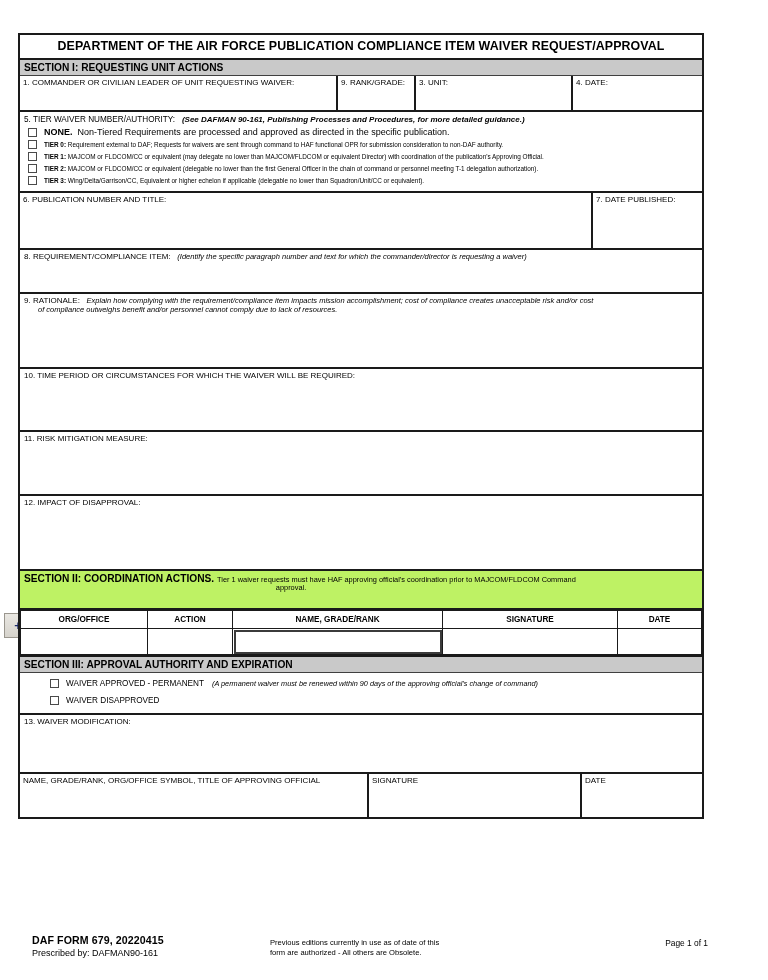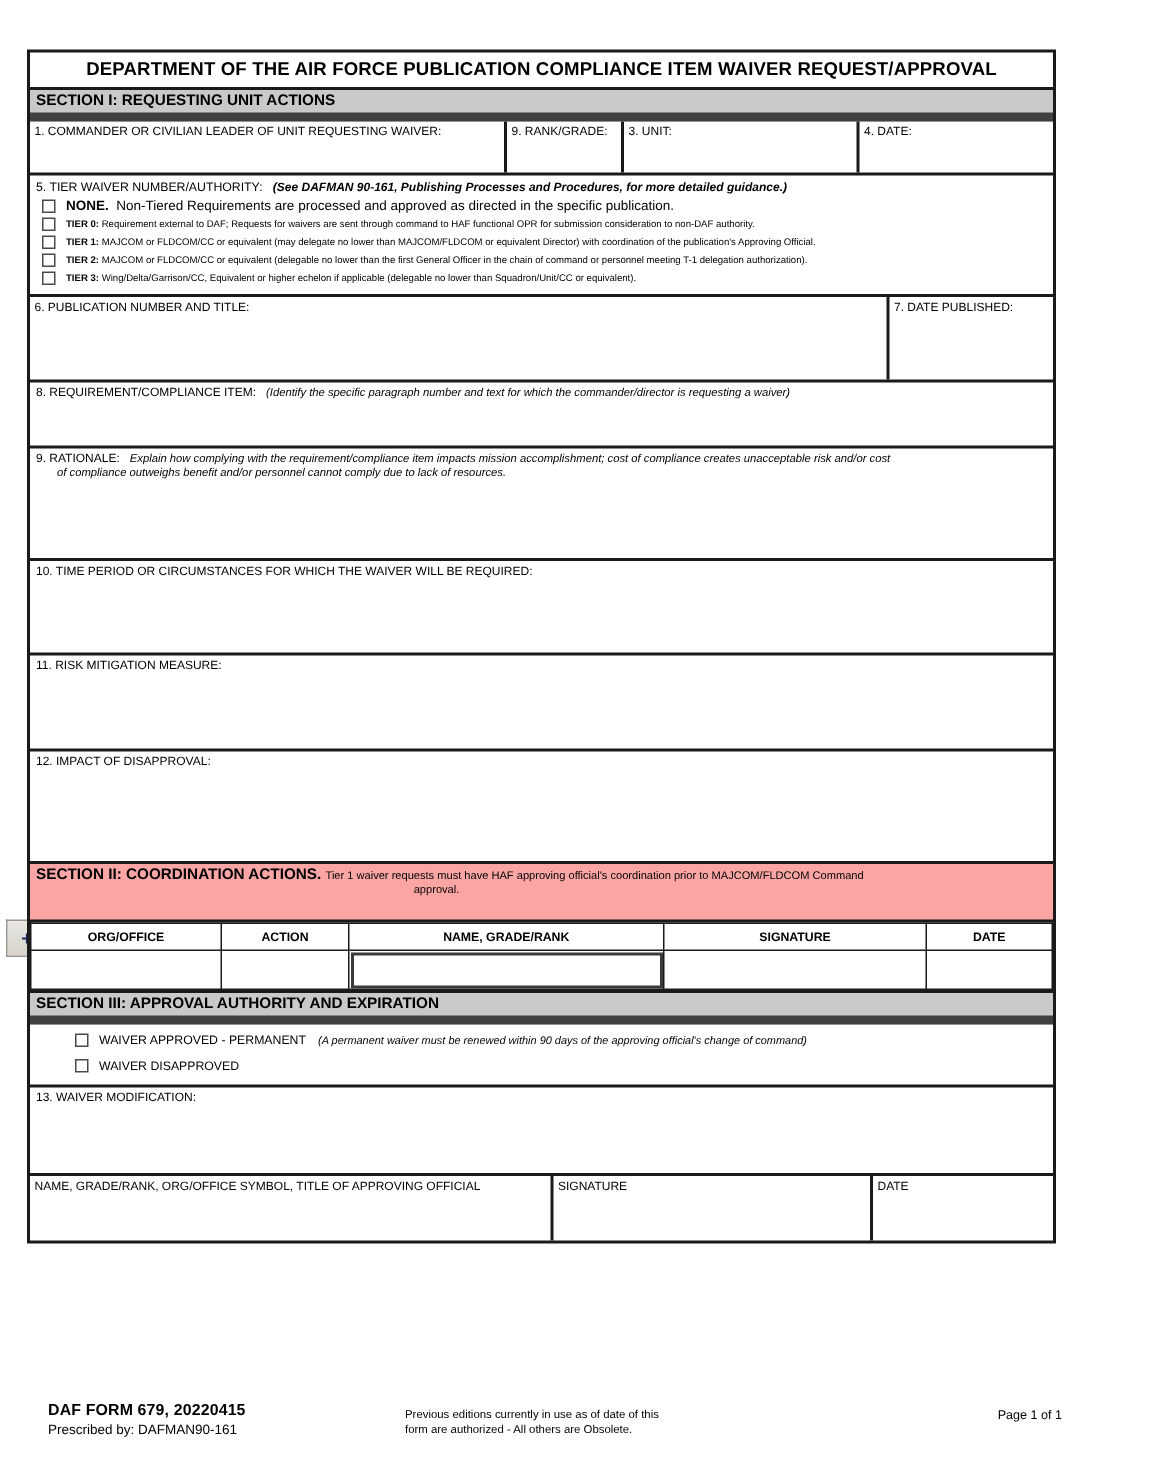--- a/index.html
+++ b/index.html
@@ -46,27 +46,27 @@
     text-align: center;
     font-weight: bold;
     font-size: 12.4px;
     letter-spacing: .1px;
     padding: 4px 2px 5px;
     white-space: nowrap;
   }
 
   .sec-head {
     background: #c9c9c9;
-    border-bottom: 6px solid #404040;
+    border-bottom: 1px solid #404040;
     font-weight: bold;
     font-size: 10.2px;
     padding: 2px 4px 2px 4px;
   }
   .sec2head {
-    background: #fca5a5;
+    background: #bef264;
     border-bottom: 2px solid #1a1a1a;
     border-top: 2px solid #1a1a1a;
     padding: 2px 4px 16px 4px;
     font-size: 10.2px;
   }
   .sec2head b { font-weight: bold; }
   .sec2head .note {
     font-size: 7.4px;
     display: inline;
   }

